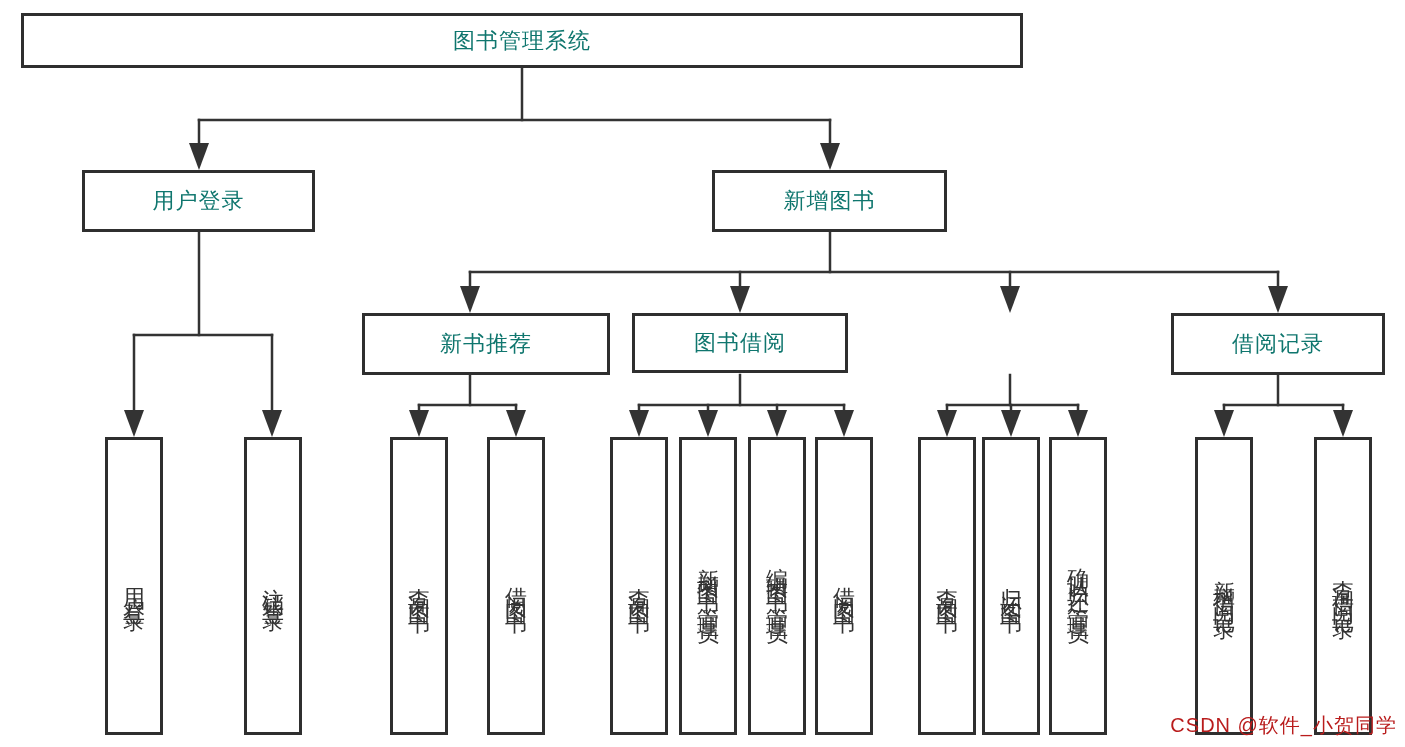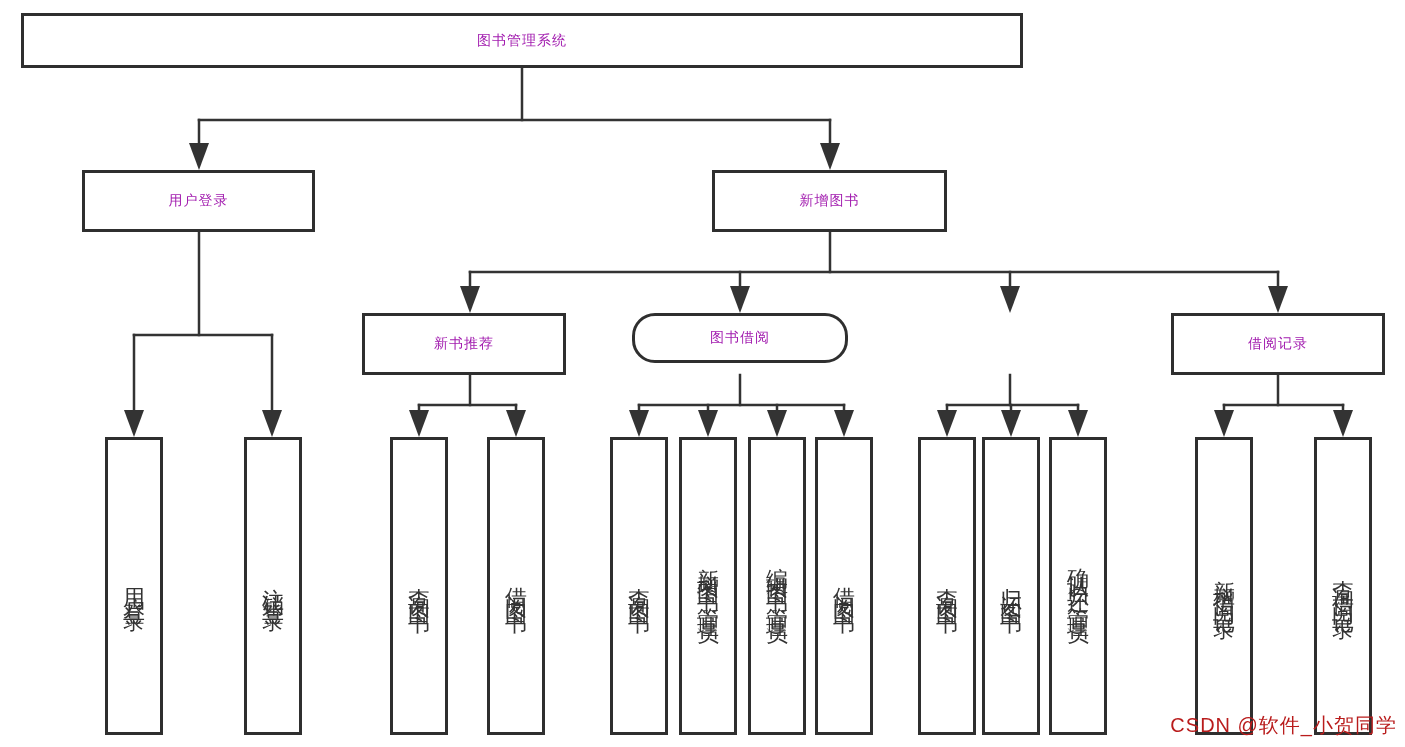--- a/index.html
+++ b/index.html
@@ -21,22 +21,22 @@
     pointer-events: none;
   }
   .hnode {
     position: absolute;
     box-sizing: border-box;
     border: 3px solid #2f2f2f;
     background: #ffffff;
     display: flex;
     align-items: center;
     justify-content: center;
-    font-size: 14px;
-    color: #a21caf;
+    font-size: 22px;
+    color: #0f766e;
     letter-spacing: 1px;
     white-space: nowrap;
   }
   .vnode {
     position: absolute;
     box-sizing: border-box;
     border: 3px solid #2f2f2f;
     background: #ffffff;
     width: 58px;
     height: 298px;
@@ -132,22 +132,22 @@
       <polygon points="1214,410 1234,410 1224,437"></polygon>
       <polygon points="1333,410 1353,410 1343,437"></polygon>
     </g>
   </svg>
 
   <div class="hnode" style="left:21px; top:13px; width:1002px; height:55px;">图书管理系统</div>
 
   <div class="hnode" style="left:82px; top:170px; width:233px; height:62px;">用户登录</div>
   <div class="hnode" style="left:712px; top:170px; width:235px; height:62px;">新增图书</div>
 
-  <div class="hnode" style="left:362px; top:313px; width:204px; height:62px;">新书推荐</div>
-  <div class="hnode" style="left:632px; top:313px; width:216px; height:50px;border-radius:23px;">图书借阅</div>
+  <div class="hnode" style="left:362px; top:313px; width:248px; height:62px;">新书推荐</div>
+  <div class="hnode" style="left:632px; top:313px; width:216px; height:60px;">图书借阅</div>
   <div class="hnode" style="left:1171px; top:313px; width:214px; height:62px;">借阅记录</div>
 
   <div class="vnode" style="left:105px;">
     <span>用户登录</span>
   </div>
   <div class="vnode" style="left:244px;">
     <span>注销登录</span>
   </div>
 
   <div class="vnode" style="left:390px;">

